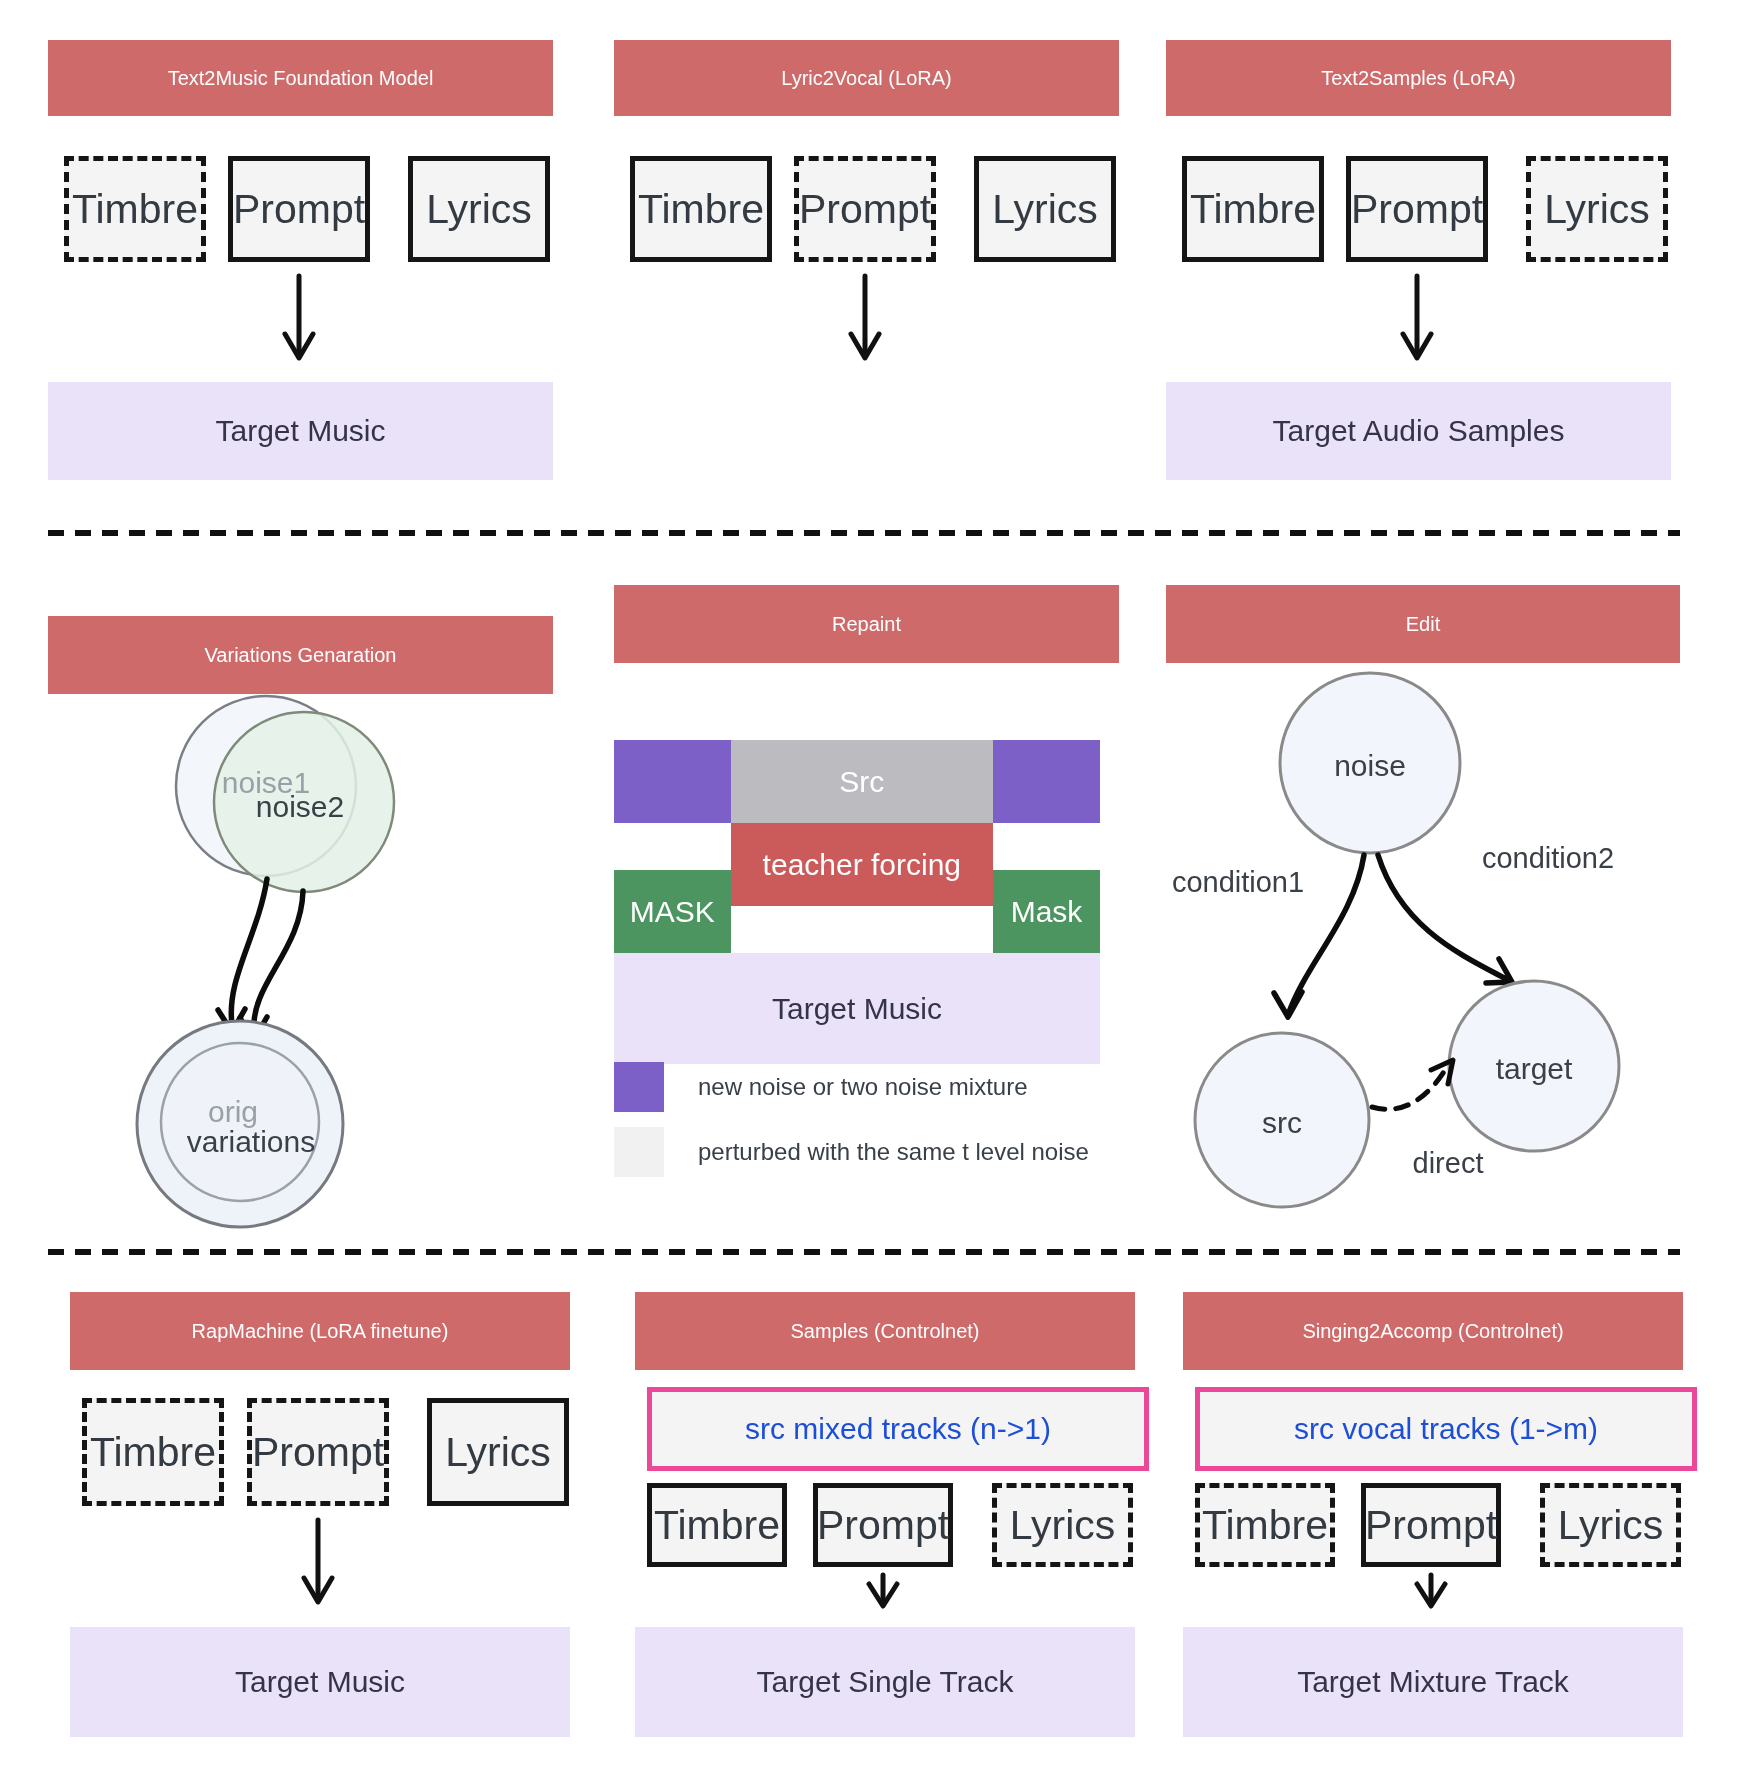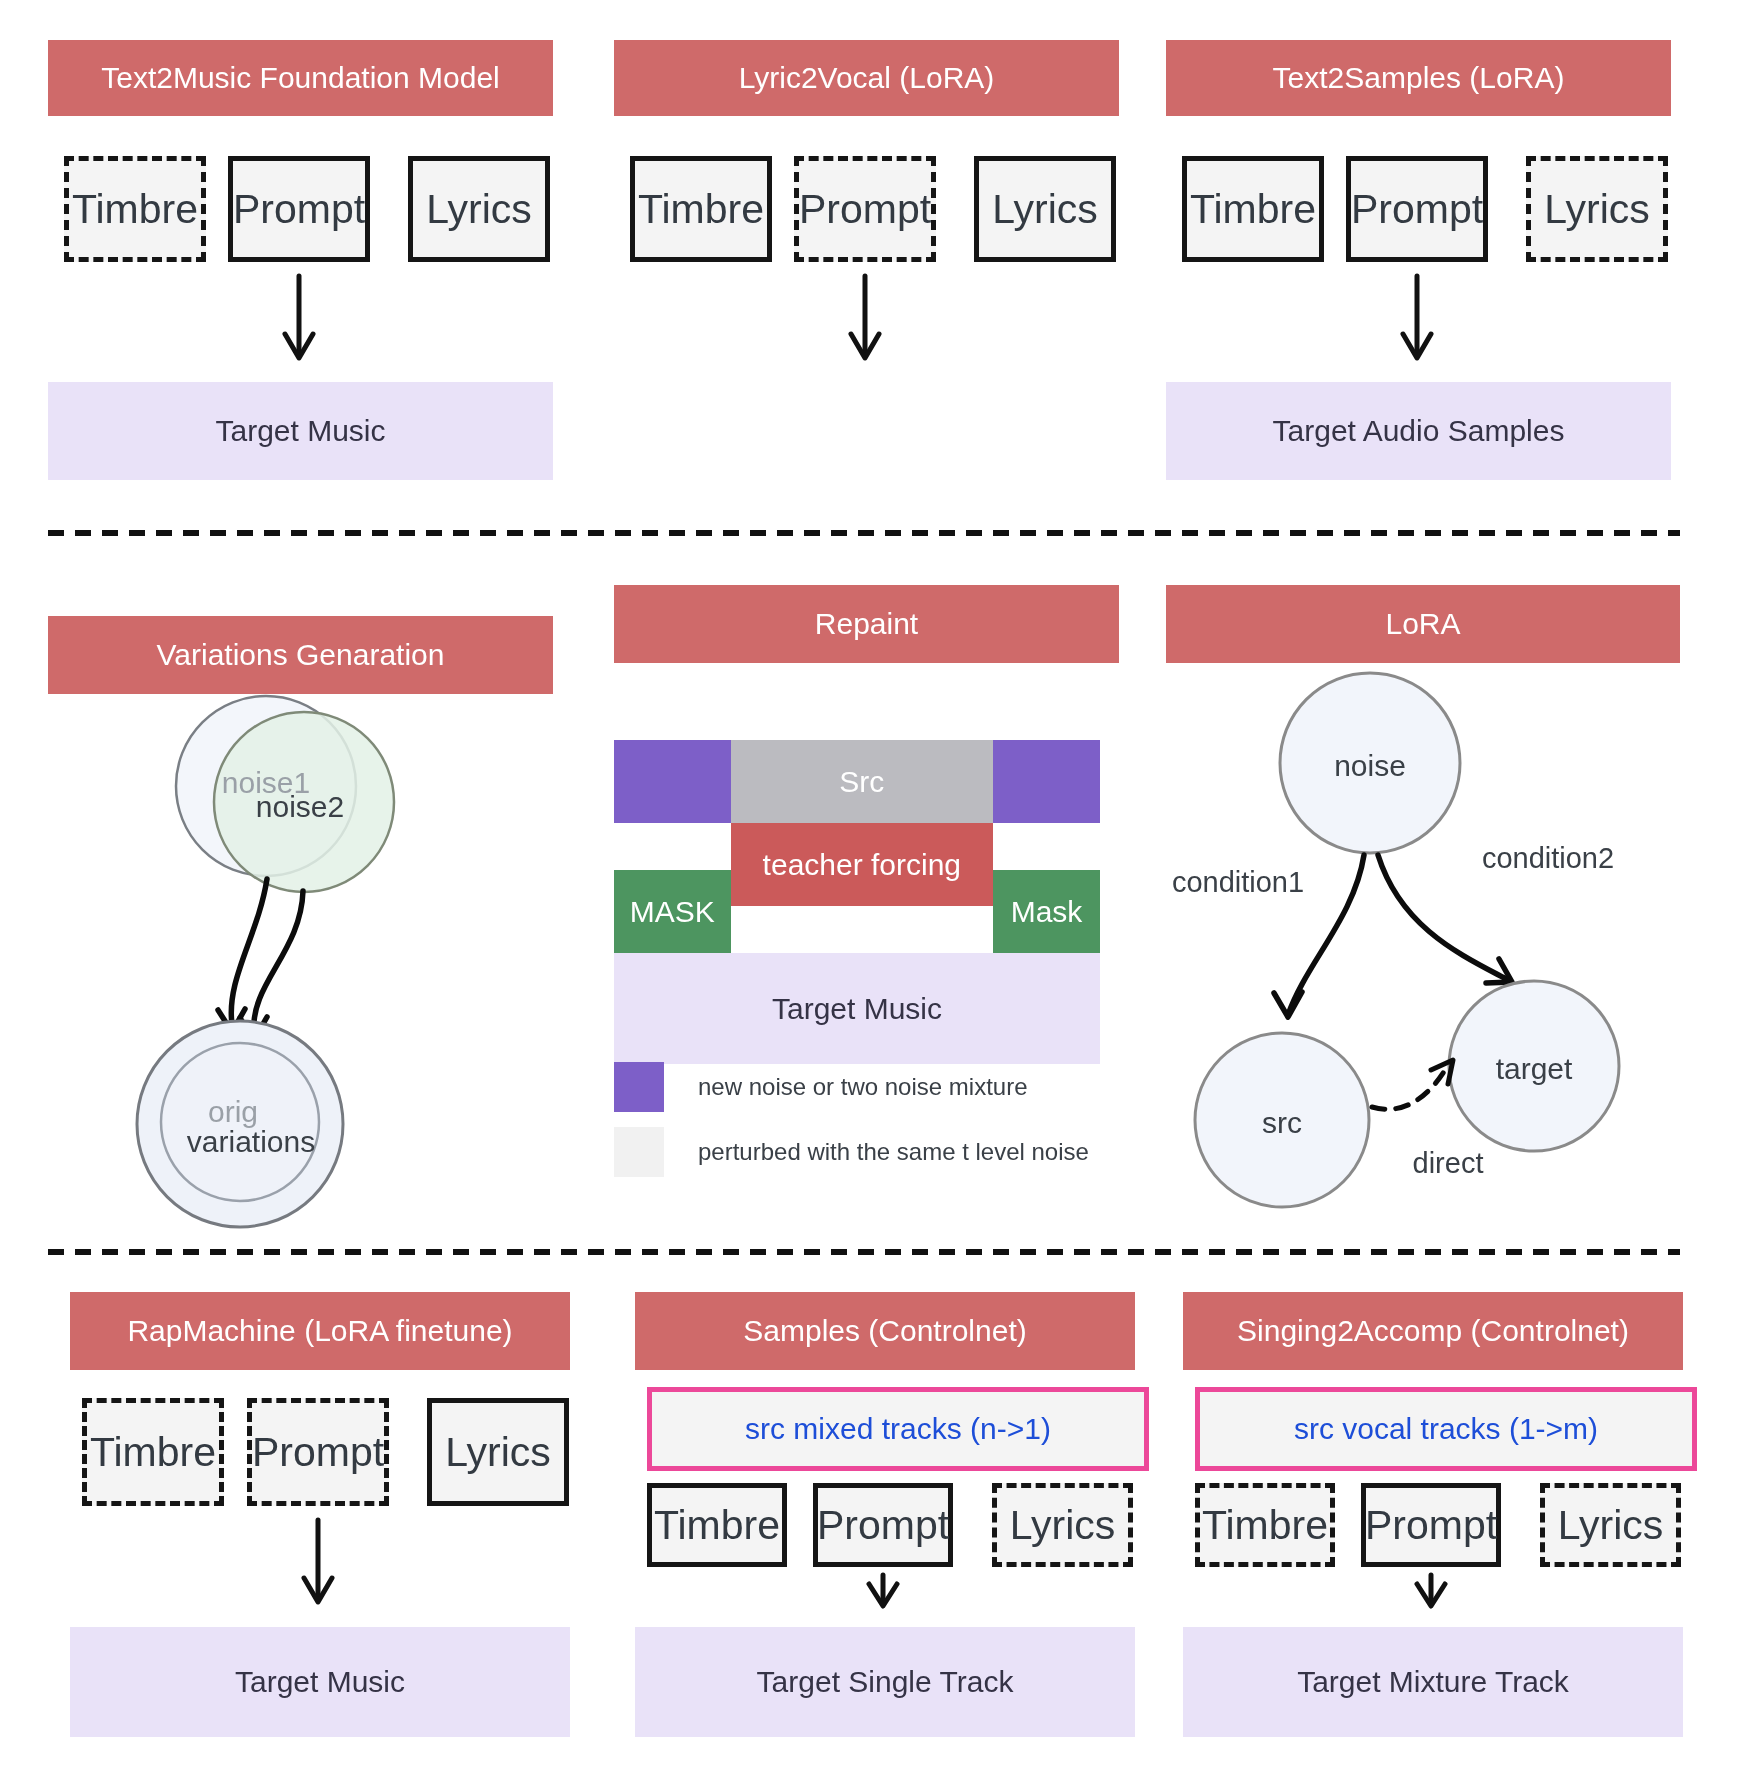--- a/index.html
+++ b/index.html
@@ -3,21 +3,21 @@
 <meta charset="utf-8">
 <style>
   * { box-sizing: border-box; margin: 0; padding: 0; }
   html,body { background:#ffffff; }
   body { font-family: "Liberation Sans", "DejaVu Sans", sans-serif; }
   #canvas { position: relative; width: 1744px; height: 1786px; background: #ffffff; overflow: hidden; }
 
   .panel { position: absolute; width: 505px; }
   .hdr {
     position: absolute; left: 0; top: 0; width: 100%; height: 78px;
-    background: #cf6a6a; color: #ffffff; font-size: 30px;
+    background: #cf6a6a; color: #ffffff; font-size: 20px;
     display: flex; align-items: center; justify-content: center;
   }
   .inbox {
     position: absolute; width: 142px; height: 106px;
     background: #f4f4f4; border: 5px solid #151515;
     display: flex; align-items: center; justify-content: center;
     font-size: 41px; color: #333a42;
   }
   .inbox.dashed { border-style: dashed; }
   .r1 .inbox { top: 116px; }
@@ -147,21 +147,21 @@
       <div class="sw purple"></div>
       <div class="lg-text">new noise or two noise mixture</div>
     </div>
     <div class="legend-item" style="top:542px">
       <div class="sw light"></div>
       <div class="lg-text">perturbed with the same t level noise</div>
     </div>
   </section>
 
   <section class="panel" style="left:1166px; top:585px; height:650px; width:514px;">
-    <div class="hdr">LoRA</div>
+    <div class="hdr">Edit</div>
     <svg class="arr" style="left:0; top:78px" width="514" height="558" viewBox="0 0 514 558">
       <circle cx="204" cy="100" r="90" fill="#f2f5fb" stroke="#8a8a8a" stroke-width="3"></circle>
       <text x="204" y="102" text-anchor="middle" dominant-baseline="central" class="nlab">noise</text>
 
       <path d="M198,192 C188,255 140,300 122,352" stroke="#0c0c0c" stroke-width="5.5" fill="none" stroke-linecap="round"></path>
       <path d="M108,330 L122,354 L136,329" stroke="#0c0c0c" stroke-width="5.5" fill="none" stroke-linecap="round" stroke-linejoin="round"></path>
       <path d="M212,192 C235,265 295,292 342,317" stroke="#0c0c0c" stroke-width="5.5" fill="none" stroke-linecap="round"></path>
       <path d="M320,320 L346,319 L333,296" stroke="#0c0c0c" stroke-width="5.5" fill="none" stroke-linecap="round" stroke-linejoin="round"></path>
 
       <text x="72" y="219" text-anchor="middle" dominant-baseline="central" class="elab">condition1</text>

